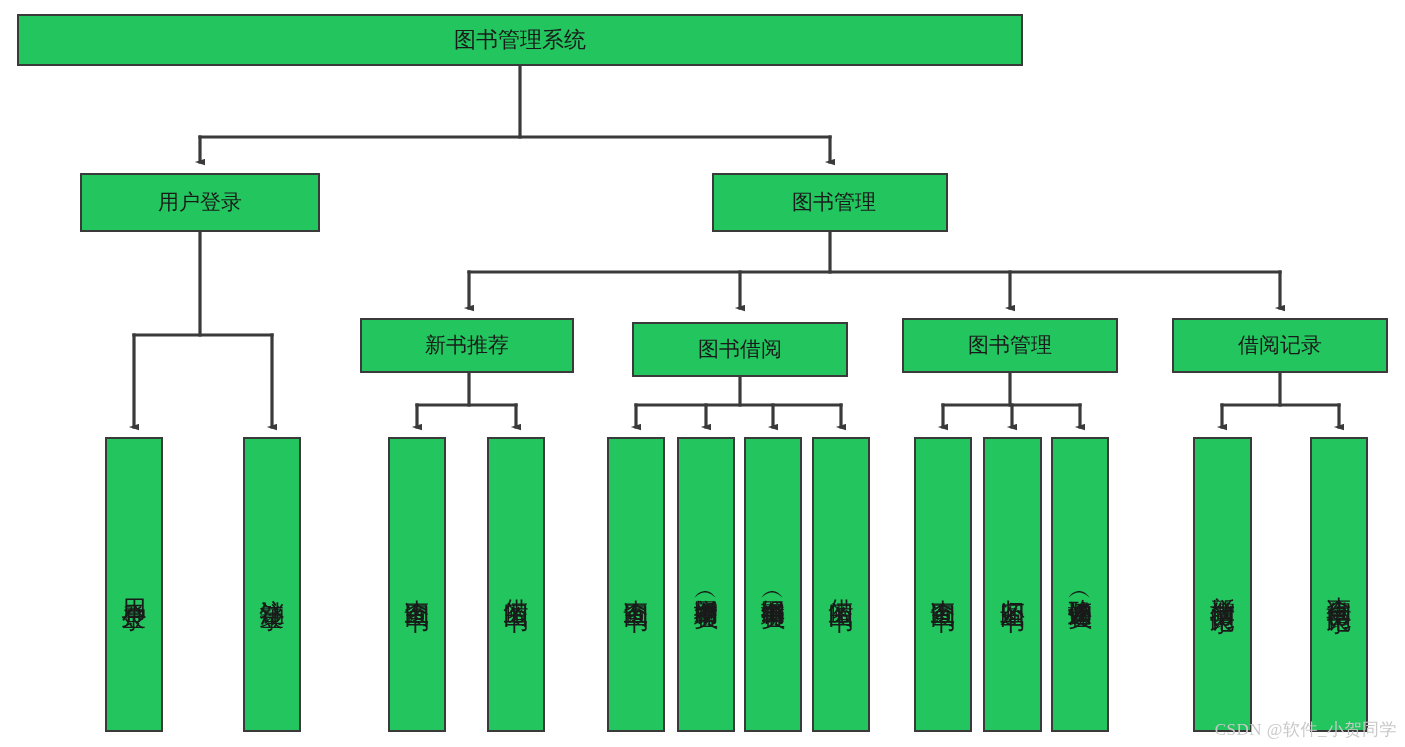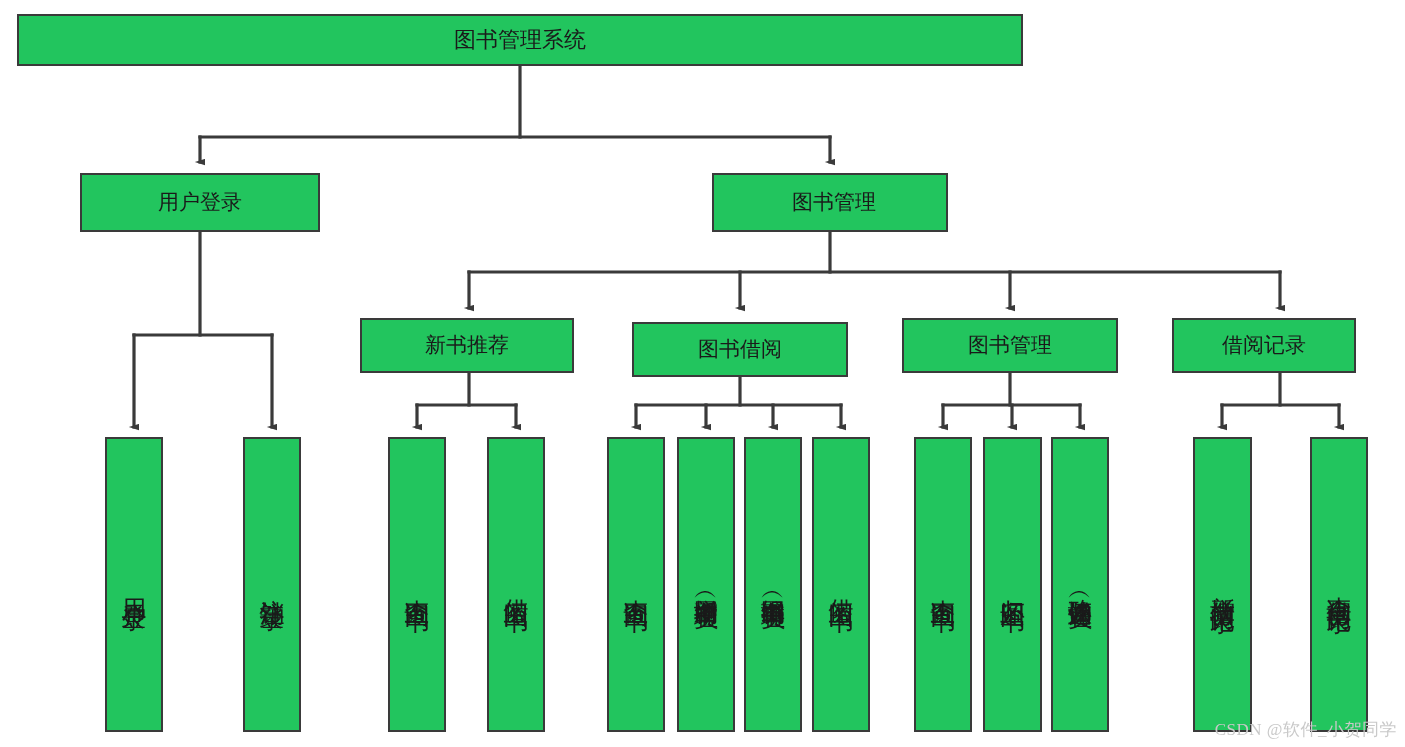--- a/index.html
+++ b/index.html
@@ -115,21 +115,21 @@
 
   <div class="box h-box" id="node-l3-0" style="left: 360px; top: 318px; width: 214px; height: 55px;">
     <span class="lbl">新书推荐</span>
   </div>
   <div class="box h-box" id="node-l3-1" style="left: 632px; top: 322px; width: 216px; height: 55px;">
     <span class="lbl">图书借阅</span>
   </div>
   <div class="box h-box" id="node-l3-2" style="left: 902px; top: 318px; width: 216px; height: 55px;">
     <span class="lbl">图书管理</span>
   </div>
-  <div class="box h-box" id="node-l3-3" style="left: 1172px; top: 318px; width: 184px; height: 55px;">
+  <div class="box h-box" id="node-l3-3" style="left: 1172px; top: 318px; width: 216px; height: 55px;">
     <span class="lbl">借阅记录</span>
   </div>
 
   <div class="box v-box" id="node-leaf-0" style="left: 105px; top: 437px; width: 58px; height: 295px;">
     <span class="lbl">用户登录</span>
   </div>
   <div class="box v-box" id="node-leaf-1" style="left: 243px; top: 437px; width: 58px; height: 295px;">
     <span class="lbl">注销登录</span>
   </div>
   <div class="box v-box" id="node-leaf-2" style="left: 388px; top: 437px; width: 58px; height: 295px;">

